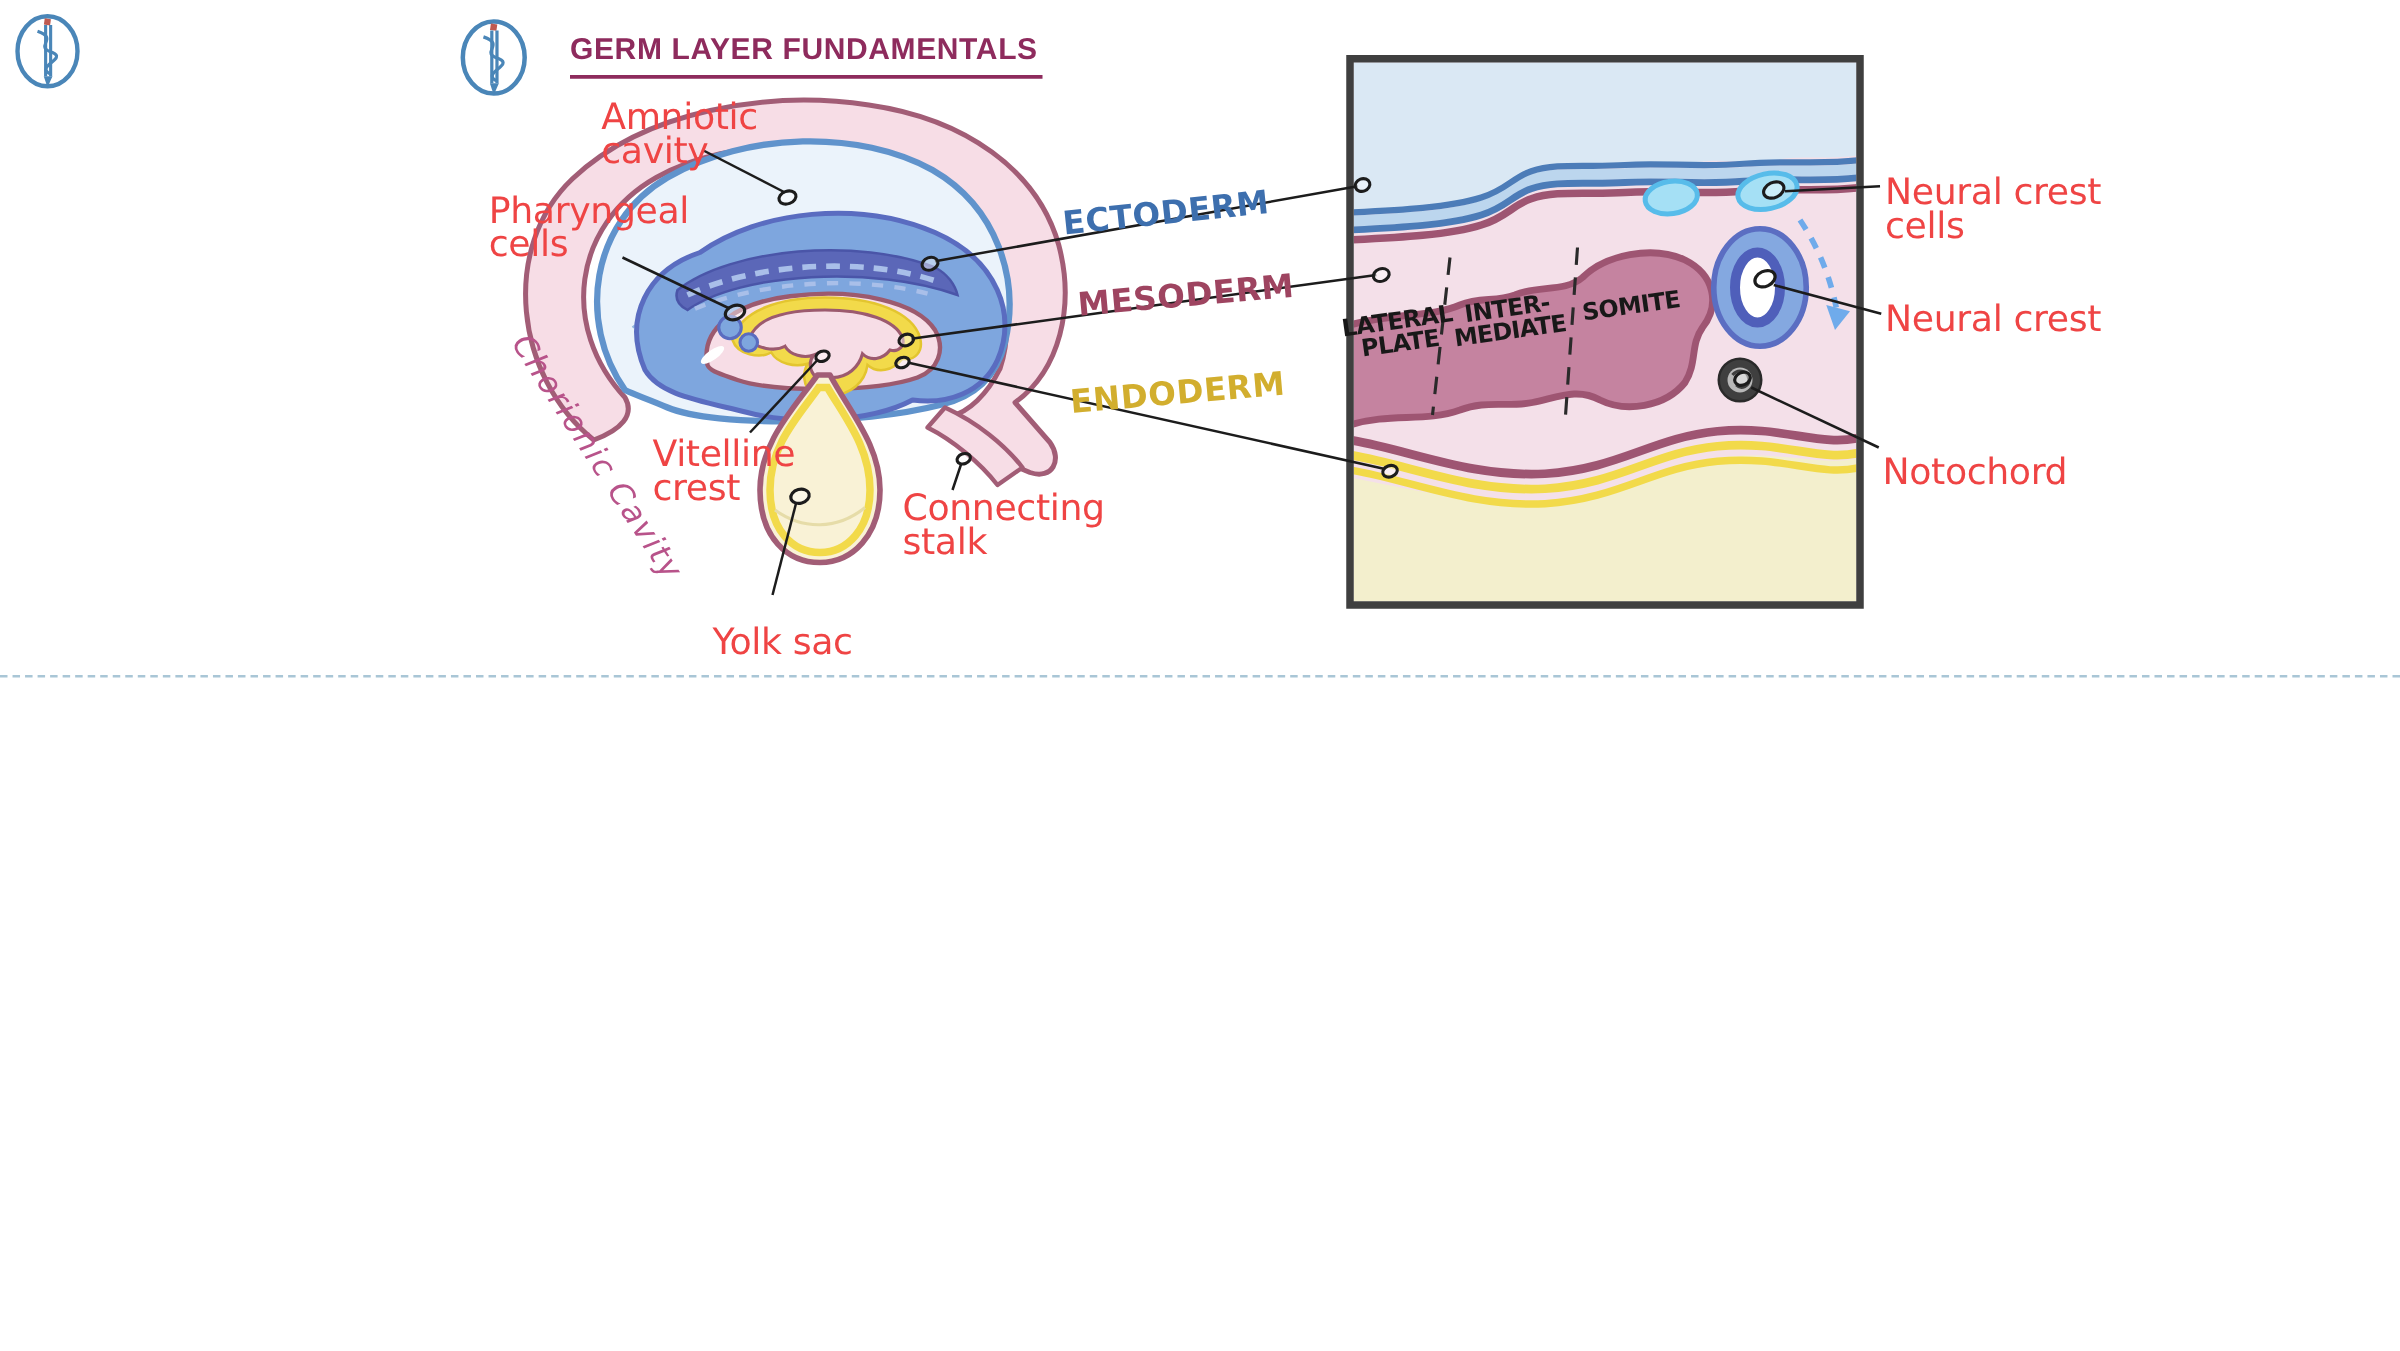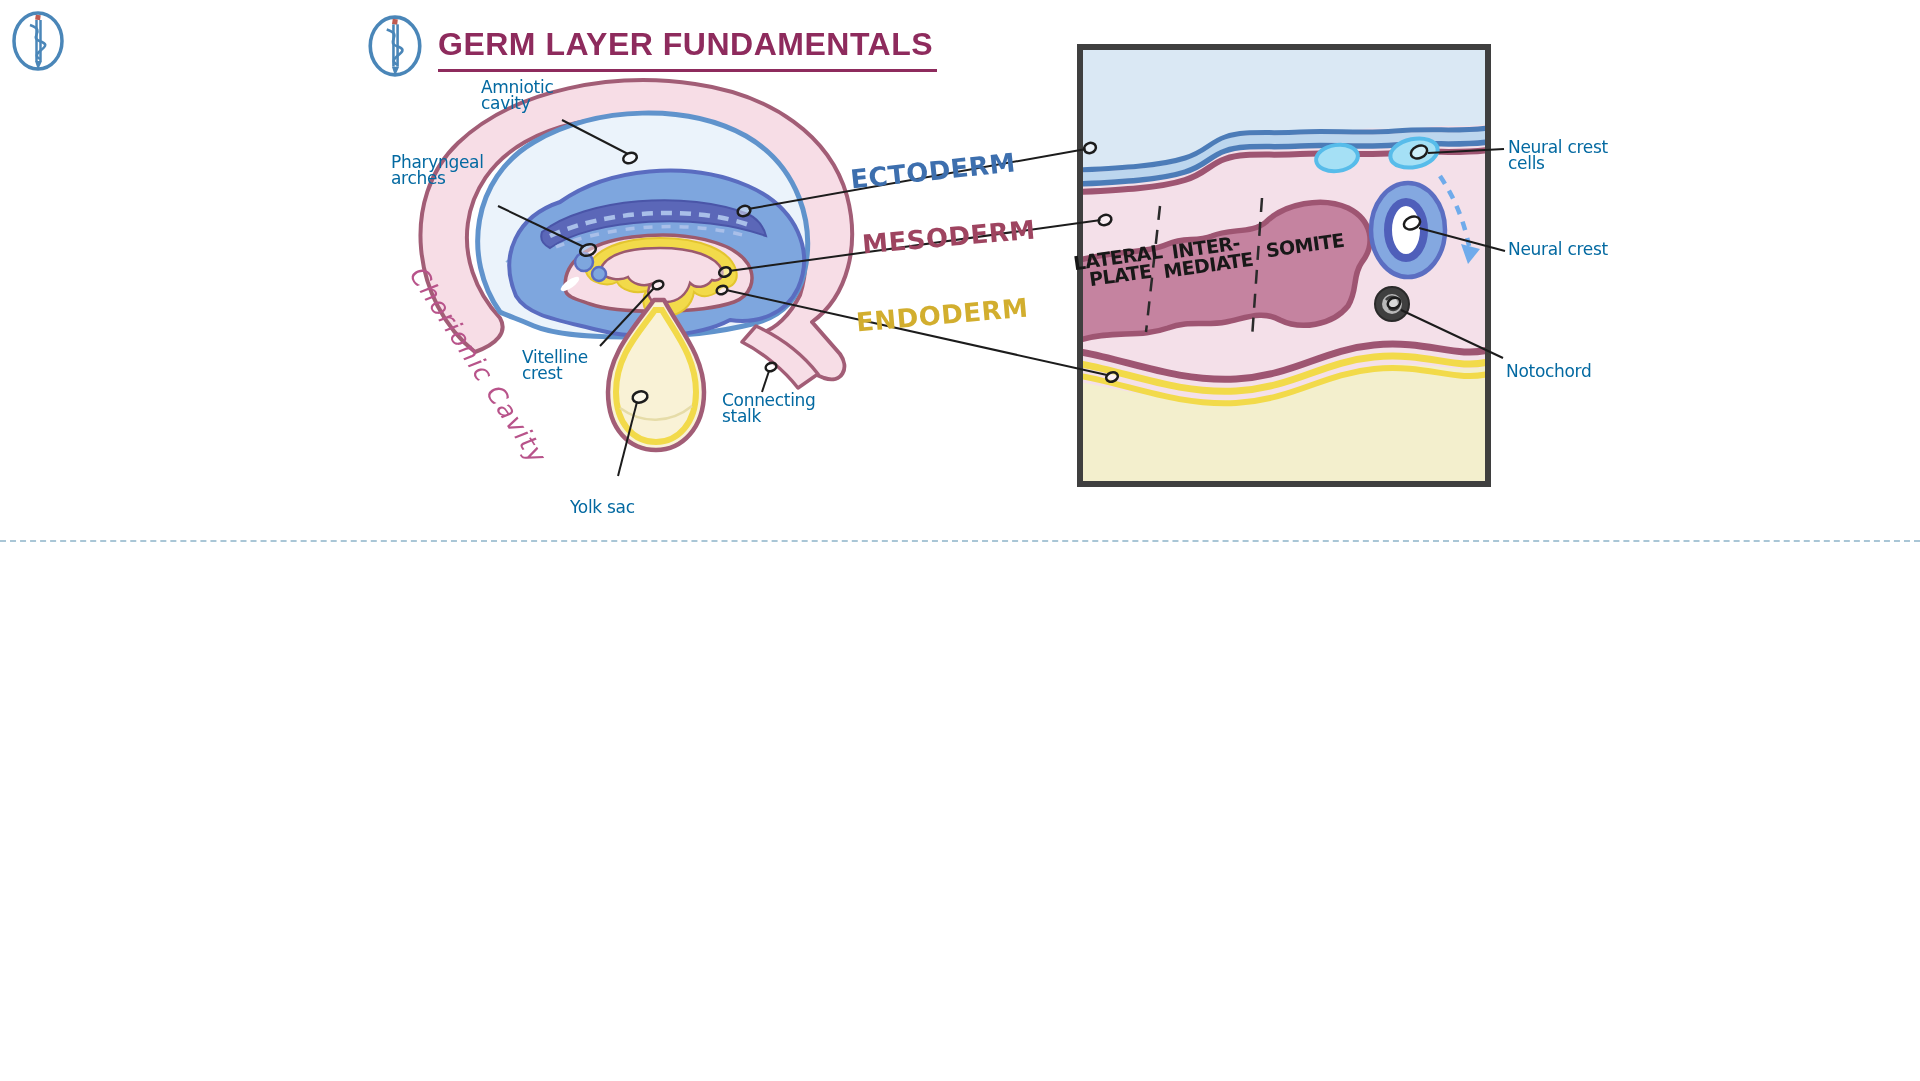--- a/index.html
+++ b/index.html
@@ -1,27 +1,27 @@
 <!DOCTYPE html>
 <html><head>
 <meta charset="utf-8">
 <style>
   html,body{margin:0;padding:0;background:#fff;}
   #stage{position:relative;width:1920px;height:1081px;background:#ffffff;overflow:hidden;
          font-family:"DejaVu Sans",sans-serif;}
   #artwork{position:absolute;left:0;top:0;}
-  .lbl{position:absolute;color:#0369a1;font-size:17px;line-height:0.94;letter-spacing:-0.3px;
+  .lbl{position:absolute;color:#ef4444;font-size:29px;line-height:0.94;letter-spacing:-0.3px;
        white-space:pre-line;font-family:"DejaVu Sans",sans-serif;}
   .germ{position:absolute;font-size:26px;font-weight:bold;letter-spacing:0.5px;white-space:nowrap;}
   .region{position:absolute;font-size:19px;font-weight:bold;color:#181818;line-height:0.95;
           text-align:center;white-space:pre-line;letter-spacing:-0.5px;}
   .title-wrap{position:absolute;left:438px;top:26px;}
-  .title-text{font-family:"Liberation Sans","DejaVu Sans",sans-serif;font-size:32px;font-weight:bold;
+  .title-text{font-family:"Liberation Sans","DejaVu Sans",sans-serif;font-size:24px;font-weight:bold;
               color:#8e2b5d;letter-spacing:0.5px;border-bottom:3px solid #8e2b5d;padding:0 4px 7px 0;
-              white-space:nowrap;}
+              white-space:nowrap;margin-left:18px;}
   .chorionic{position:absolute;left:428px;top:262px;color:#b8538a;font-size:25px;font-style:italic;
              letter-spacing:1.5px;transform:rotate(57deg);transform-origin:left top;white-space:nowrap;}
   .divider{position:absolute;left:0;top:540px;width:1920px;height:0;border-top:2px dashed #a9c6d6;}
   .logo{position:absolute;}
 </style>
 </head>
 <body>
 
 <div id="stage">
 
@@ -164,21 +164,21 @@
     <polygon points="25,52 32,52 28,61" fill="#4a86b8"></polygon>
   </svg>
 
   <div class="title-wrap">
     <span class="title-text">GERM LAYER FUNDAMENTALS</span>
   </div>
 
   <div class="lbl" style="left:481px;top:80px">Amniotic
 cavity</div>
   <div class="lbl" style="left:391px;top:155px">Pharyngeal
-arches</div>
+cells</div>
   <div class="chorionic">Chorionic Cavity</div>
   <div class="lbl" style="left:522px;top:350px">Vitelline
 crest</div>
   <div class="lbl" style="left:722px;top:393px">Connecting
 stalk</div>
   <div class="lbl" style="left:570px;top:500px">Yolk sac</div>
 
   <div class="germ" style="left:850px;top:156px;color:#3d6fae;transform:rotate(-6deg)">ECTODERM</div>
   <div class="germ" style="left:862px;top:222px;color:#9e4460;transform:rotate(-5deg)">MESODERM</div>
   <div class="germ" style="left:856px;top:300px;color:#d2ae2e;transform:rotate(-5deg)">ENDODERM</div>

